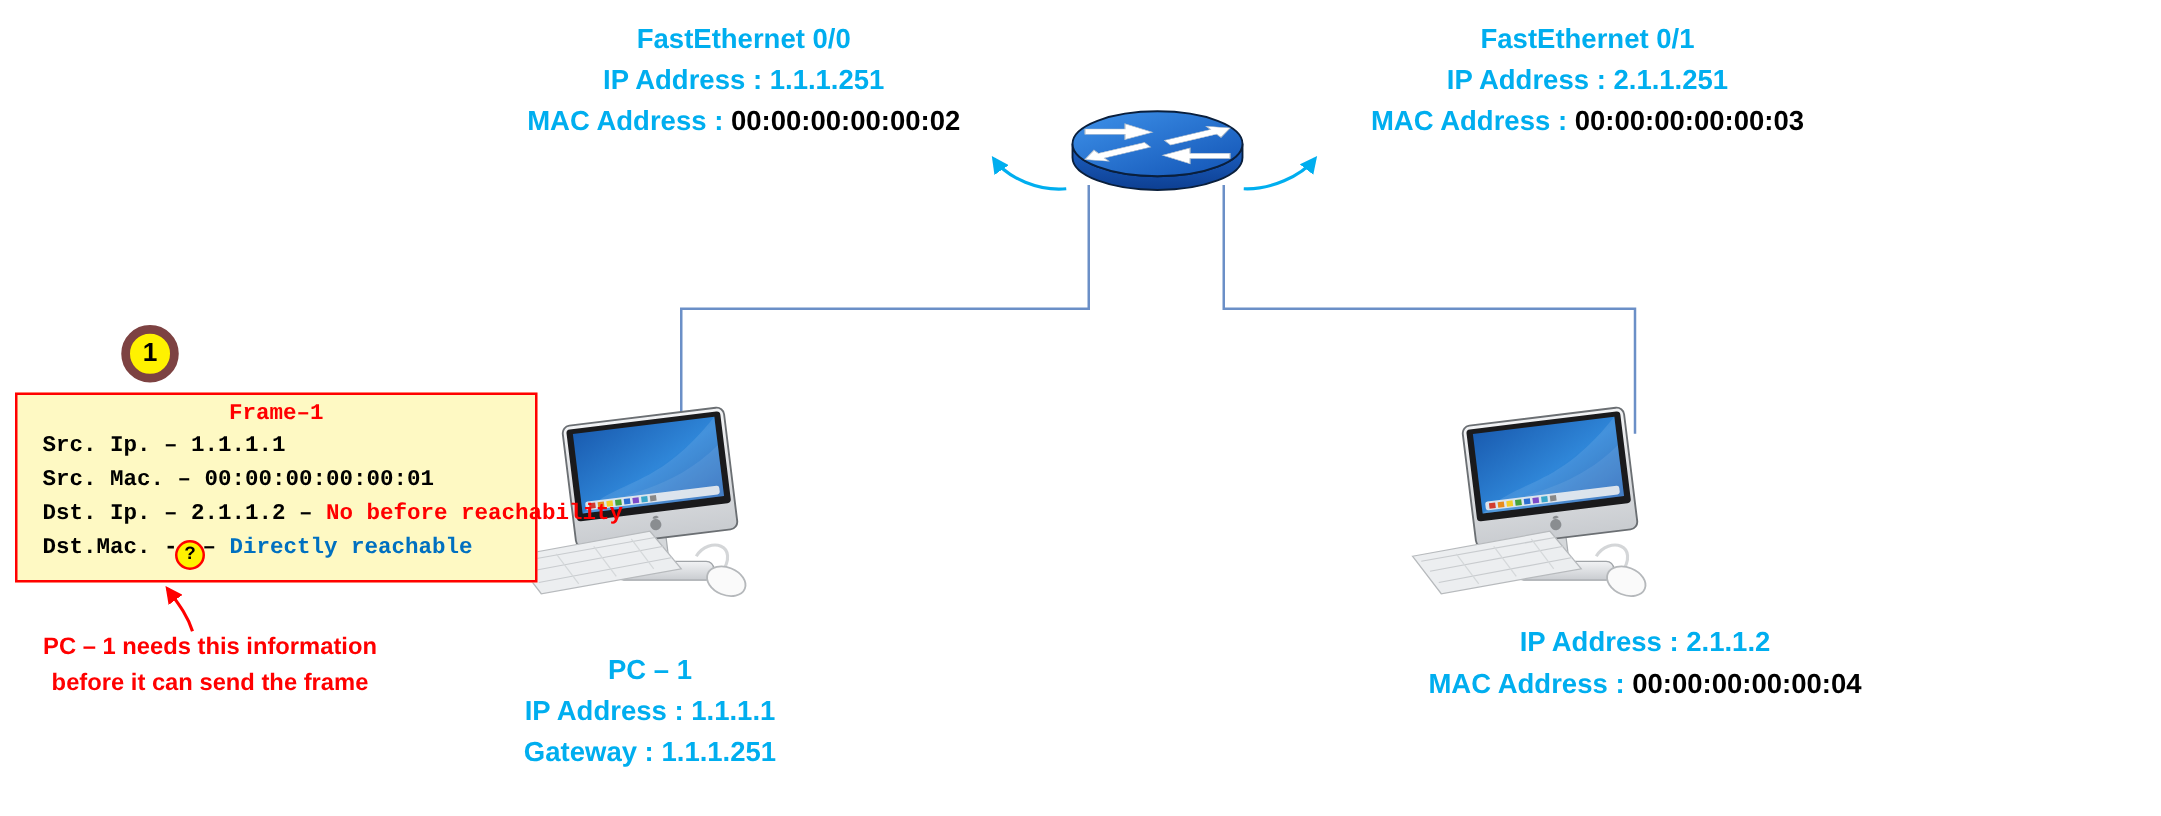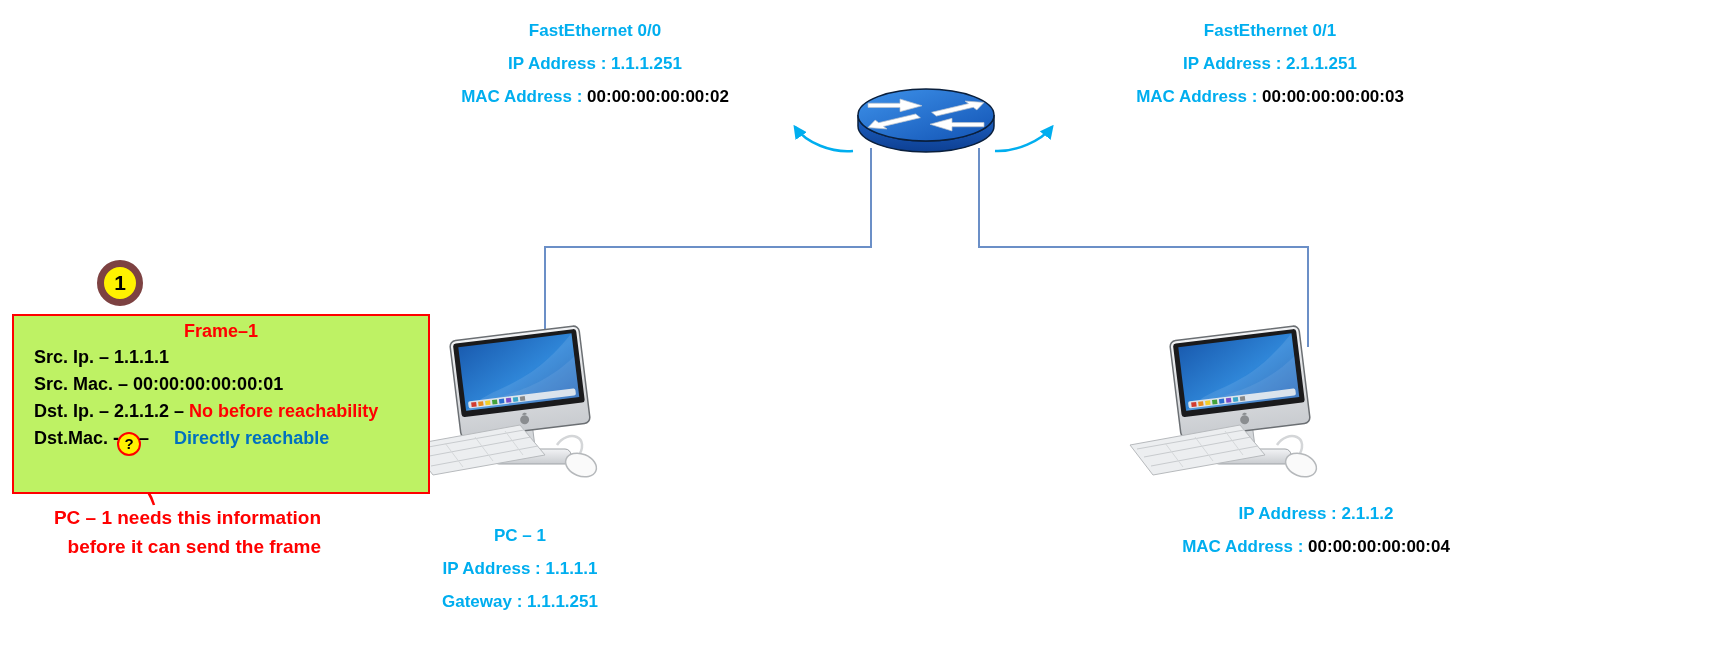--- a/index.html
+++ b/index.html
@@ -6,44 +6,44 @@
   .canvas{
     position:relative;width:1729px;height:653px;background:#fff;overflow:hidden;
     font-family:"Liberation Sans","DejaVu Sans",sans-serif;font-weight:700;
   }
   .abs{position:absolute;}
   svg.overlay{position:absolute;left:0;top:0;width:1729px;height:653px;}
   .conn{stroke:var(--line_blue);stroke-width:2;fill:none;}
   .cyanArrow{stroke:var(--cyan);stroke-width:2.5;fill:none;}
   .redArrow{stroke:var(--red);stroke-width:2.5;fill:none;}
 
-  .label-block{position:absolute;text-align:center;font-size:17px;line-height:33px;white-space:nowrap;}
+  .label-block{position:absolute;text-align:center;font-size:22px;line-height:33px;white-space:nowrap;}
   .cyan{color:var(--cyan);}
-  .blue{color:var(--blue);margin-left:20px;}
+  .blue{color:var(--blue);}
   .red{color:var(--red);}
   .black{color:var(--black);}
 
   .frame-box{
-    position:absolute;left:12px;top:314px;width:418px;height:180px;
-    background:#bef264;border:2px solid var(--red);box-sizing:border-box;
-    font-size:18px;line-height:27px;padding:2px 0 0 20px;white-space:nowrap;
+    position:absolute;left:12px;top:314px;width:418px;height:152px;
+    background:#fef9c3;border:2px solid var(--red);box-sizing:border-box;
+    font-size:18px;line-height:27px;padding:2px 0 0 20px;white-space:nowrap;font-family:Liberation Mono, monospace;
   }
   .frame-title{text-align:center;line-height:26px;padding-right:20px;}
   .step-badge{
     position:absolute;left:97px;top:260px;width:46px;height:46px;border-radius:50%;
     background:var(--badge_yellow);border:7px solid var(--badge_ring);box-sizing:border-box;
     color:#000;font-size:21px;display:flex;align-items:center;justify-content:center;
   }
   .qmark{
     display:inline-flex;align-items:center;justify-content:center;
     width:24px;height:24px;border-radius:50%;background:var(--badge_yellow);
     border:2.5px solid var(--qmark_ring);box-sizing:border-box;color:#000;
     font-size:15px;vertical-align:-5px;margin:0 -2px;
   }
-  .caption{position:absolute;left:15px;top:503px;width:306px;text-align:right;font-size:19px;line-height:29px;white-space:nowrap;}
+  .caption{position:absolute;left:15px;top:503px;width:306px;text-align:center;font-size:19px;line-height:29px;white-space:nowrap;}
 </style>
 </head>
 <body>
 
 <div class="canvas">
 
   <svg class="overlay">
     <defs>
       <marker id="mCyan" viewBox="0 0 10 10" refX="8" refY="5" markerWidth="5.5" markerHeight="5.5" orient="auto-start-reverse">
         <path d="M0,0 L10,5 L0,10 z" style="fill:var(--cyan)"></path>

